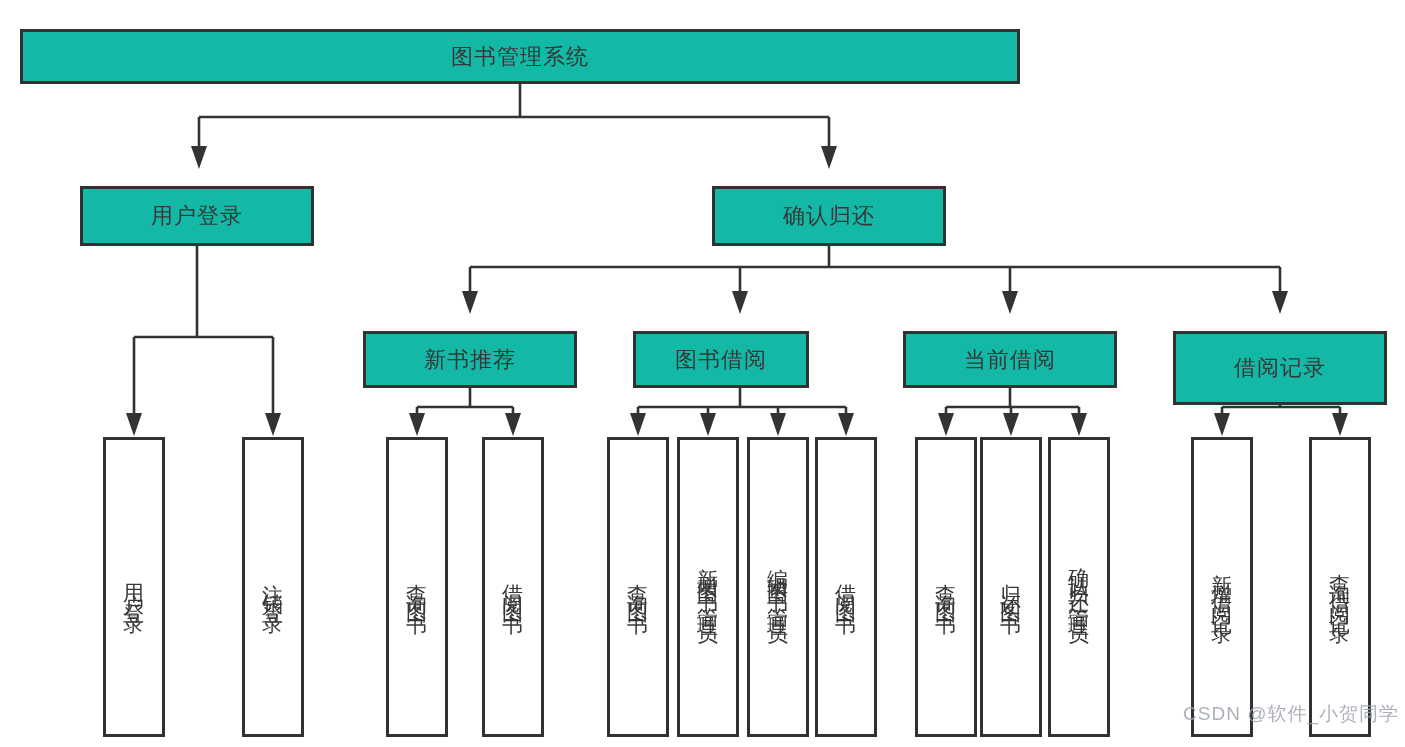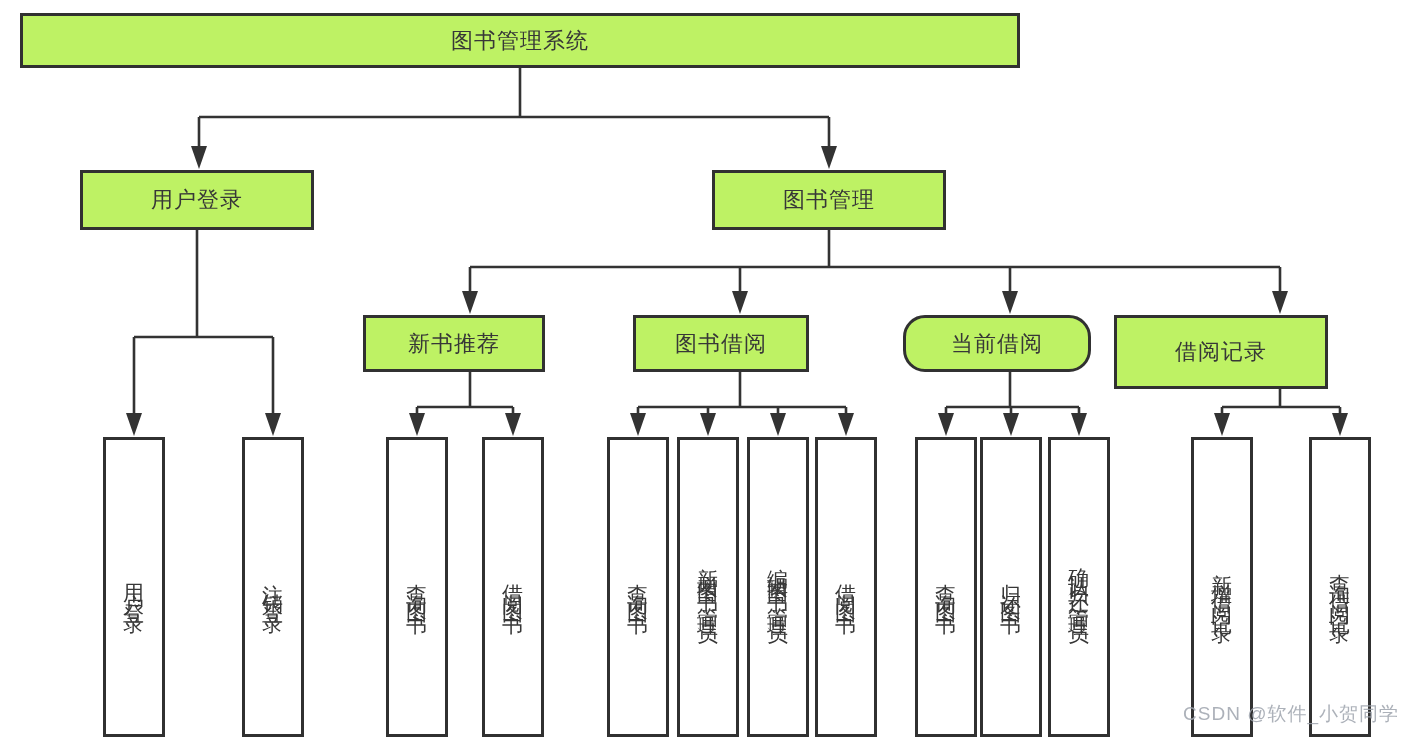--- a/index.html
+++ b/index.html
@@ -11,25 +11,26 @@
     color:#373737;
     overflow:hidden;
   }
   .connectors{position:absolute;left:0;top:0;width:1405px;height:747px;z-index:1;}
   .connectors path{stroke:#333333;stroke-width:2.6;fill:none;}
   .connectors polygon{fill:#333333;stroke:none;}
   .box{
     position:absolute;
     box-sizing:border-box;
     border:3px solid #313131;
-    background:#bef264;
+    background:#14b8a6;
     display:flex;align-items:center;justify-content:center;
     font-size:22px;
     letter-spacing:1px;
     z-index:2;
+    margin-top:16px;
   }
   .vbox{
     position:absolute;
     box-sizing:border-box;
     border:3px solid #313131;
     background:#ffffff;
     display:flex;align-items:center;justify-content:center;
     writing-mode:vertical-rl;
     text-orientation:mixed;
     font-size:21px;
@@ -84,26 +85,26 @@
     <polygon points="1071,413 1087,413 1079,436"></polygon>
 
     <path d="M1280 372 L1280 407 M1222 407 L1340 407 M1222 407 L1222 415 M1340 407 L1340 415"></path>
     <polygon points="1214,413 1230,413 1222,436"></polygon>
     <polygon points="1332,413 1348,413 1340,436"></polygon>
   </svg>
 
   <div class="box" style="left:20px;top:13px;width:1000px;height:55px;">图书管理系统</div>
 
   <div class="box" style="left:80px;top:170px;width:234px;height:60px;">用户登录</div>
-  <div class="box" style="left:712px;top:170px;width:234px;height:60px;">图书管理</div>
+  <div class="box" style="left:712px;top:170px;width:234px;height:60px;">确认归还</div>
 
-  <div class="box" style="left:363px;top:315px;width:182px;height:57px;">新书推荐</div>
+  <div class="box" style="left:363px;top:315px;width:214px;height:57px;">新书推荐</div>
   <div class="box" style="left:633px;top:315px;width:176px;height:57px;">图书借阅</div>
-  <div class="box" style="left:903px;top:315px;width:188px;height:57px;border-radius:22px;">当前借阅</div>
-  <div class="box" style="left:1114px;top:315px;width:214px;height:74px;">借阅记录</div>
+  <div class="box" style="left:903px;top:315px;width:214px;height:57px;">当前借阅</div>
+  <div class="box" style="left:1173px;top:315px;width:214px;height:74px;">借阅记录</div>
 
   <div class="vbox" style="left:103px;top:437px;width:62px;height:300px;">用户登录</div>
   <div class="vbox" style="left:242px;top:437px;width:62px;height:300px;">注销登录</div>
 
   <div class="vbox" style="left:386px;top:437px;width:62px;height:300px;">查询图书</div>
   <div class="vbox" style="left:482px;top:437px;width:62px;height:300px;">借阅图书</div>
 
   <div class="vbox" style="left:607px;top:437px;width:62px;height:300px;">查询图书</div>
   <div class="vbox" style="left:677px;top:437px;width:62px;height:300px;letter-spacing:8px;">新增图书（管理员）</div>
   <div class="vbox" style="left:747px;top:437px;width:62px;height:300px;letter-spacing:8px;">编辑图书（管理员）</div>

